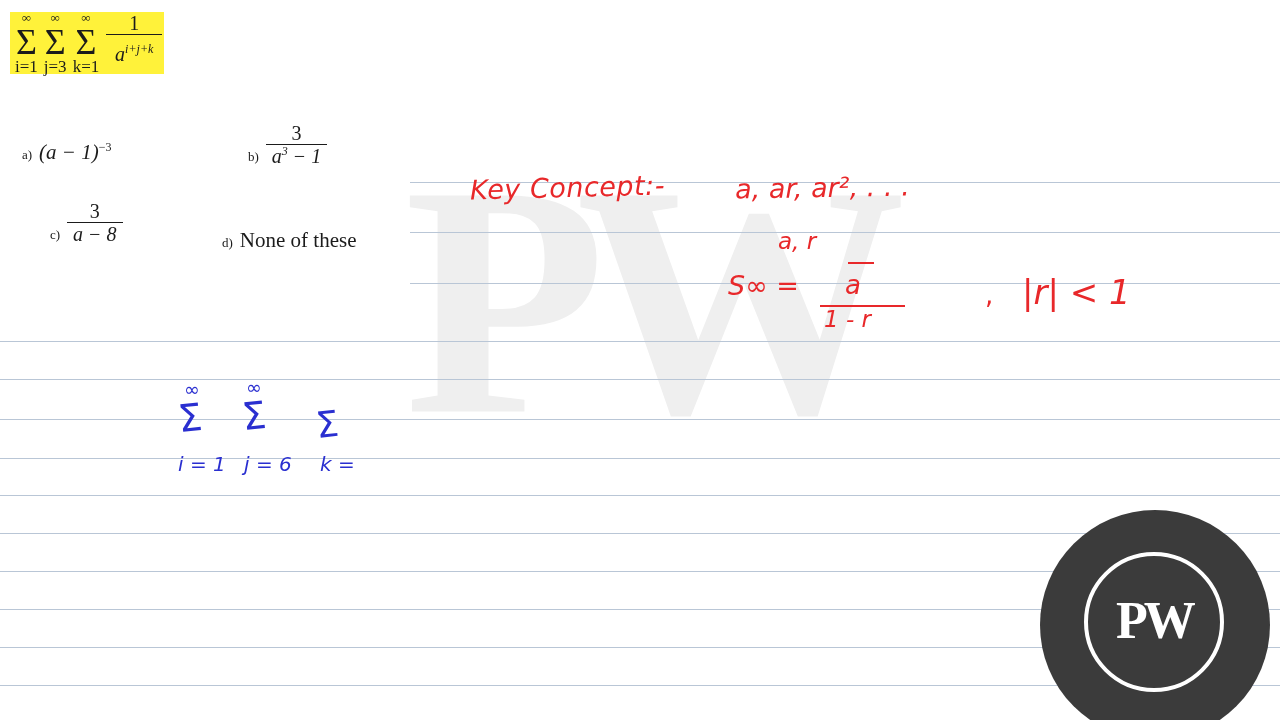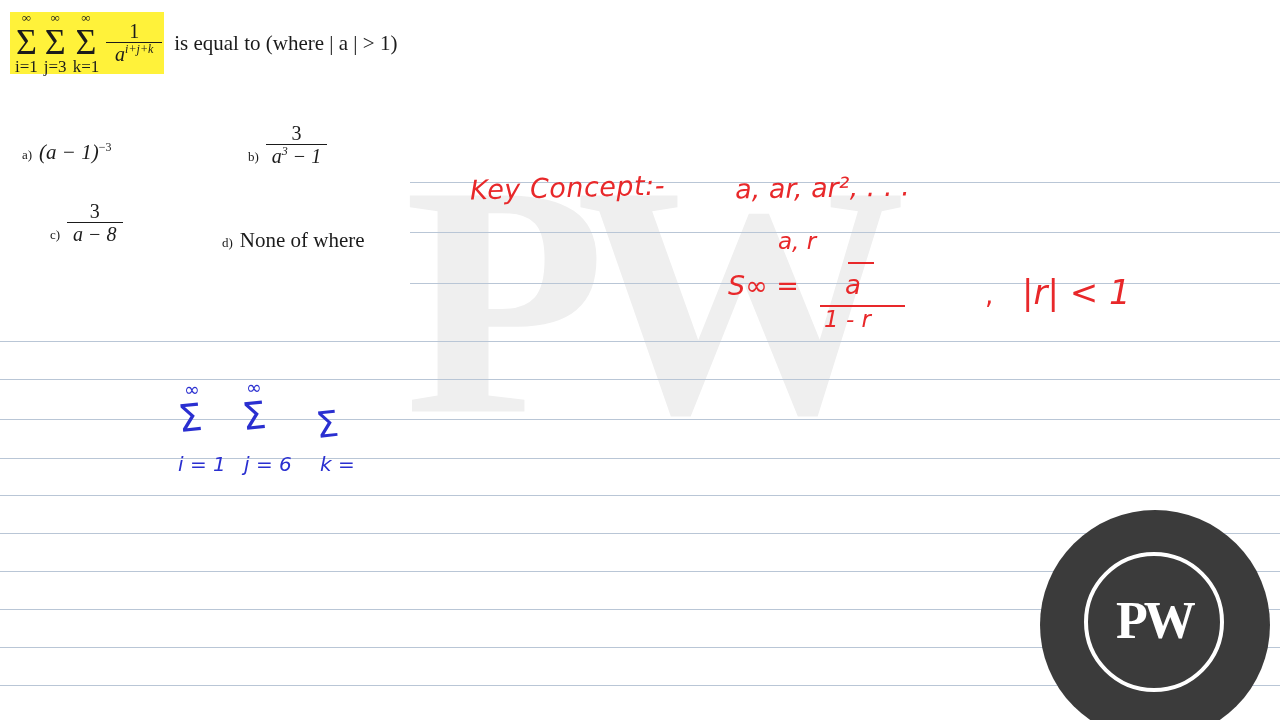--- a/index.html
+++ b/index.html
@@ -100,21 +100,21 @@
   }
   .fracbox {
     display: inline-flex;
     flex-direction: column;
     align-items: center;
     margin-left: 4px;
     line-height: 1.05;
   }
   .fracbox .num { font-size: 20px; padding: 0 5px; }
   .fracbox .bar { height: 1.6px; background: #1b1b1b; width: 100%; min-width: 56px; }
-  .fracbox .den { font-size: 20px; padding: 0 4px; font-style: italic; }
+  .fracbox .den { font-size: 20px; padding: 8px 4px; font-style: italic; }
   .fracbox .den sup { font-style: italic; font-size: 12px; }
   .qtail {
     margin-left: 10px;
     font-size: 21px;
   }
 
   
   .option {
     position: absolute;
     z-index: 3;
@@ -254,21 +254,20 @@
         <span class="top">∞</span>
         <span class="sigma">Σ</span>
         <span class="bot">k=1</span>
       </span>
       <span class="fracbox">
         <span class="num">1</span>
         <span class="bar"></span>
         <span class="den"><span>a</span><sup>i+j+k</sup></span>
       </span>
     </div>
-    <span class="qtail">is equal to (where | a | &gt; 1)</span>
   </div>
 
   <div class="option" id="opt-a">
     <span class="opt-label">a)</span>
     <span class="opt-body"><i>(a − 1)</i><sup>−3</sup></span>
   </div>
 
   <div class="option" id="opt-b">
     <span class="opt-label">b)</span>
     <span class="frac">
@@ -282,21 +281,21 @@
     <span class="opt-label">c)</span>
     <span class="frac">
       <span class="num">3</span>
       <span class="bar"></span>
       <span class="den">a − 8</span>
     </span>
   </div>
 
   <div class="option" id="opt-d">
     <span class="opt-label">d)</span>
-    <span class="opt-body">None of where</span>
+    <span class="opt-body">None of these</span>
   </div>
 
   <div class="hand red hw-key">Key Concept:-</div>
   <div class="hand red hw-seq">a, ar, ar², . . .</div>
   <div class="hand red hw-ar">a,   r</div>
   <div class="hand hw-r-underline"></div>
   <div class="hand red hw-sinf">S∞ =</div>
   <div class="hand red hw-a-num">a</div>
   <div class="hand hw-frac-bar"></div>
   <div class="hand red hw-1r">1 - r</div>

